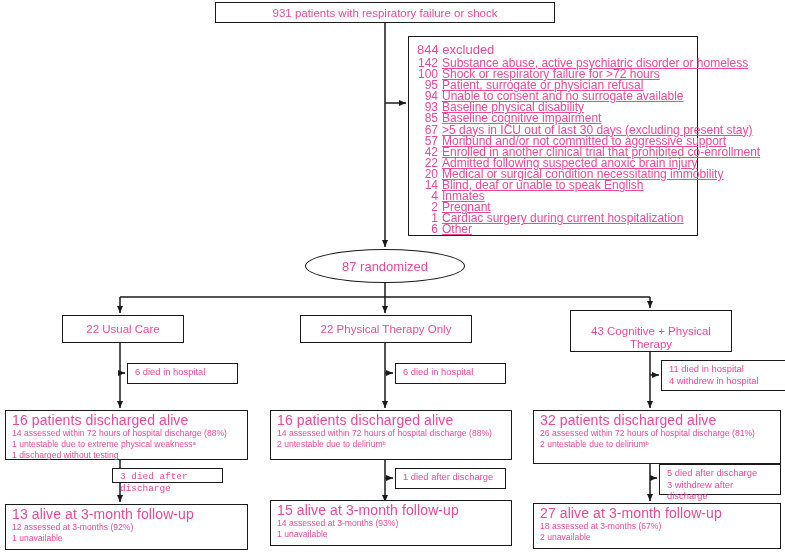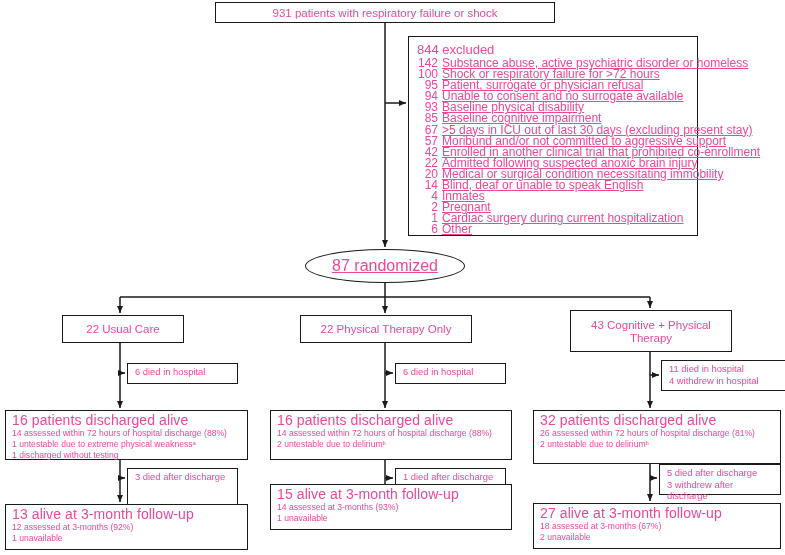--- a/index.html
+++ b/index.html
@@ -8,24 +8,24 @@
     font-family:"Liberation Sans","DejaVu Sans",sans-serif; color:#ec4899;
     overflow:hidden;
   }
   svg.connectors { position:absolute; left:0; top:0; width:785px; height:555px; }
   .box {
     position:absolute; border:1.5px solid #1a1a1a; background:#ffffff;
     box-sizing:border-box;
   }
   .center { display:flex; align-items:center; justify-content:center; text-align:center; }
   .topbox { font-size:11.5px; }
-  .arm { font-size:11.5px; line-height:13px; padding:6px 6px; }
+  .arm { font-size:11.5px; line-height:13px; padding:0 6px; }
   .ellipse {
     position:absolute; border:1.5px solid #1a1a1a; border-radius:50%;
-    background:#fff; box-sizing:border-box; font-size:16px;text-decoration:underline;
+    background:#fff; box-sizing:border-box; font-size:13px;
   }
   .side { border-width:1.2px; font-size:9.4px; line-height:11.5px; padding:2px 4px 0 7px; }
   .big { padding:2px 6px; }
   .big .title { font-size:14px; line-height:15px; letter-spacing:0.1px; }
   .big .ln { font-size:8.6px; line-height:11px; white-space:nowrap; }
   .excl { padding:4px 4px 0 8px; }
   .excl .title { font-size:13px; line-height:17px; }
   .reason { font-size:12px; line-height:11.1px; white-space:nowrap;text-decoration:underline; }
   .rn { display:inline-block; width:21px; text-align:right; margin-right:4px; }
 </style>
@@ -122,37 +122,37 @@
     <div class="title">16 patients discharged alive</div>
     <div class="ln">14 assessed within 72 hours of hospital discharge (88%)</div>
     <div class="ln">2 untestable due to deliriumᵇ</div>
   </div>
   <div class="box big" style="left:533px;top:410px;width:248px;height:54px;">
     <div class="title">32 patients discharged alive</div>
     <div class="ln">26 assessed within 72 hours of hospital discharge (81%)</div>
     <div class="ln">2 untestable due to deliriumᵇ</div>
   </div>
 
-  <div class="box side" style="left:127px;top:468px;width:111px;height:37px;">
+  <div class="box side" style="left:112px;top:468px;width:111px;height:15px;font-family:Liberation Mono, monospace;">
     <div>3 died after discharge</div>
   </div>
   <div class="box side" style="left:395px;top:468px;width:111px;height:21px;">
     <div>1 died after discharge</div>
   </div>
   <div class="box side" style="left:659px;top:464px;width:122px;height:31px;">
     <div>5 died after discharge</div>
     <div>3 withdrew after discharge</div>
   </div>
 
   <div class="box big" style="left:5px;top:504px;width:243px;height:46px;">
     <div class="title">13 alive at 3-month follow-up</div>
     <div class="ln">12 assessed at 3-months (92%)</div>
     <div class="ln">1 unavailable</div>
   </div>
-  <div class="box big" style="left:270px;top:484px;width:242px;height:46px;">
+  <div class="box big" style="left:270px;top:500px;width:242px;height:46px;">
     <div class="title">15 alive at 3-month follow-up</div>
     <div class="ln">14 assessed at 3-months (93%)</div>
     <div class="ln">1 unavailable</div>
   </div>
   <div class="box big" style="left:533px;top:503px;width:248px;height:46px;">
     <div class="title">27 alive at 3-month follow-up</div>
     <div class="ln">18 assessed at 3-months (67%)</div>
     <div class="ln">2 unavailable</div>
   </div>
 

